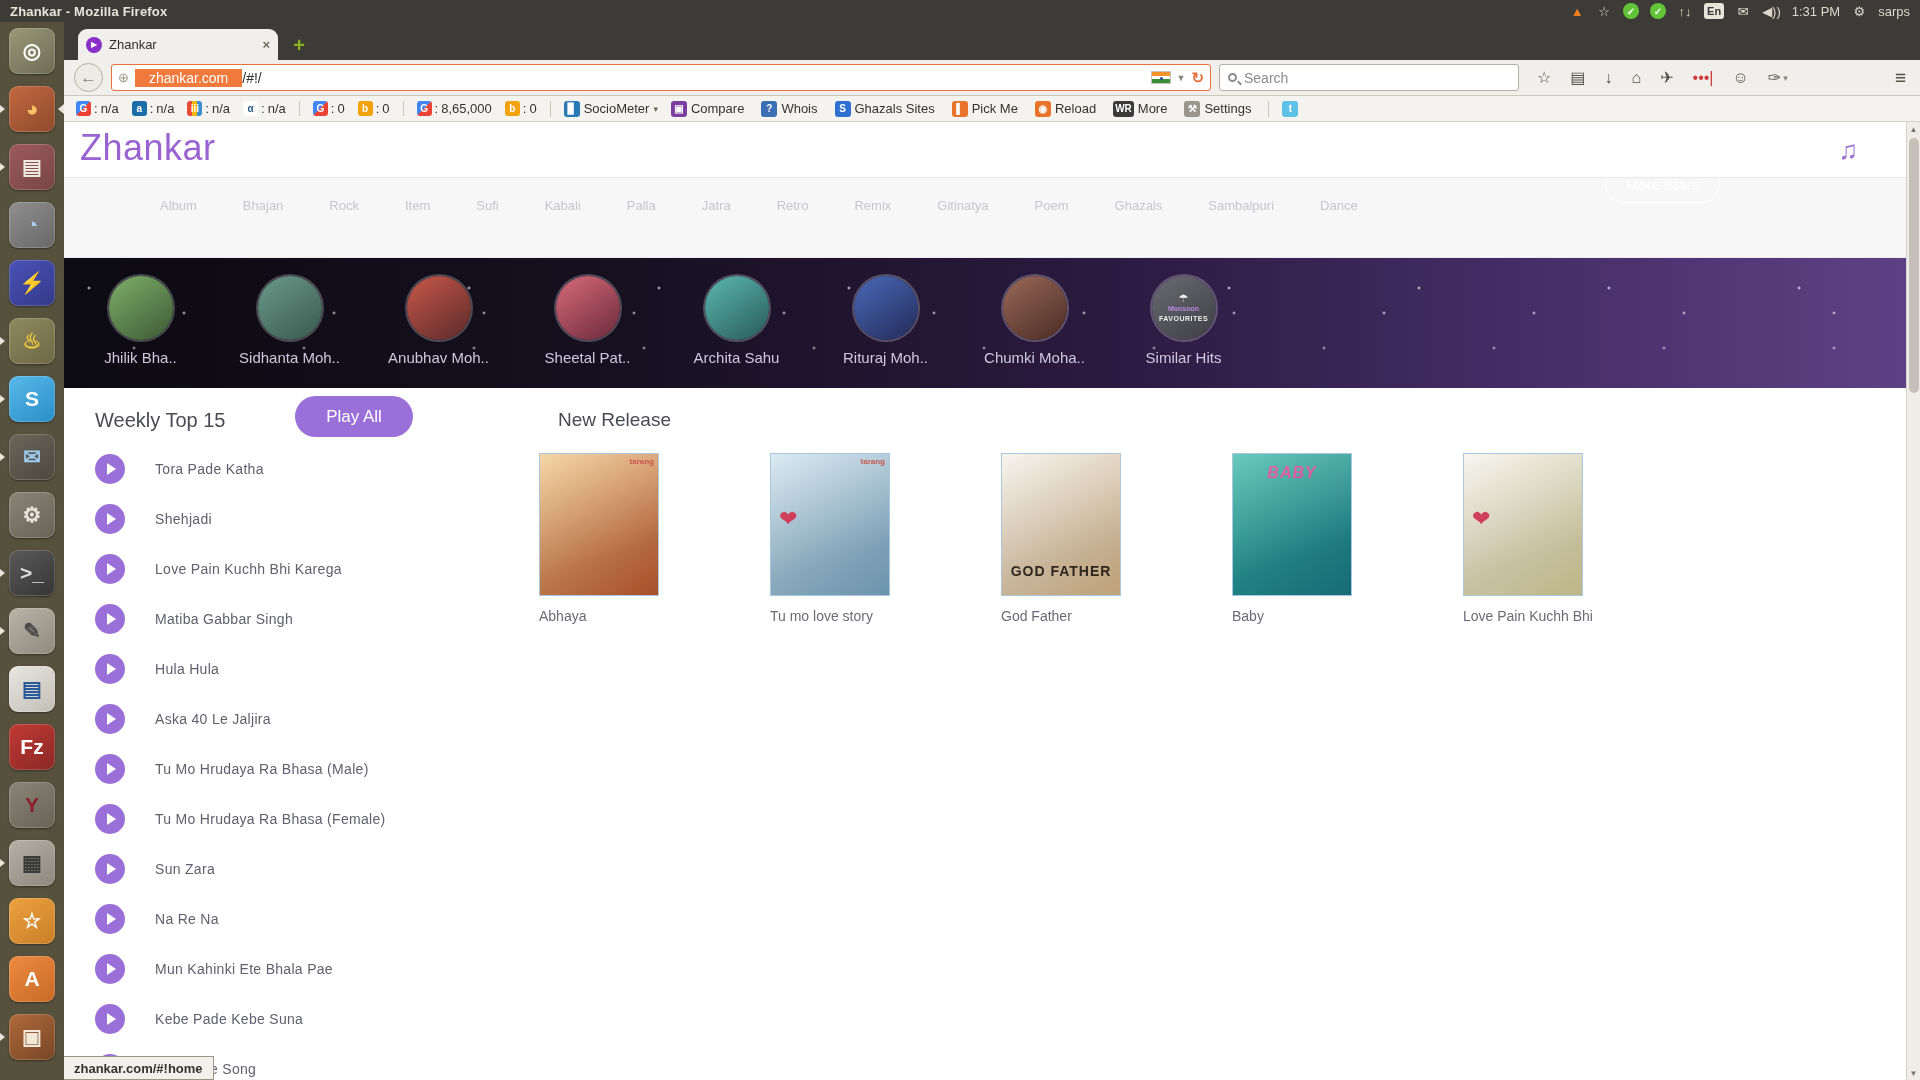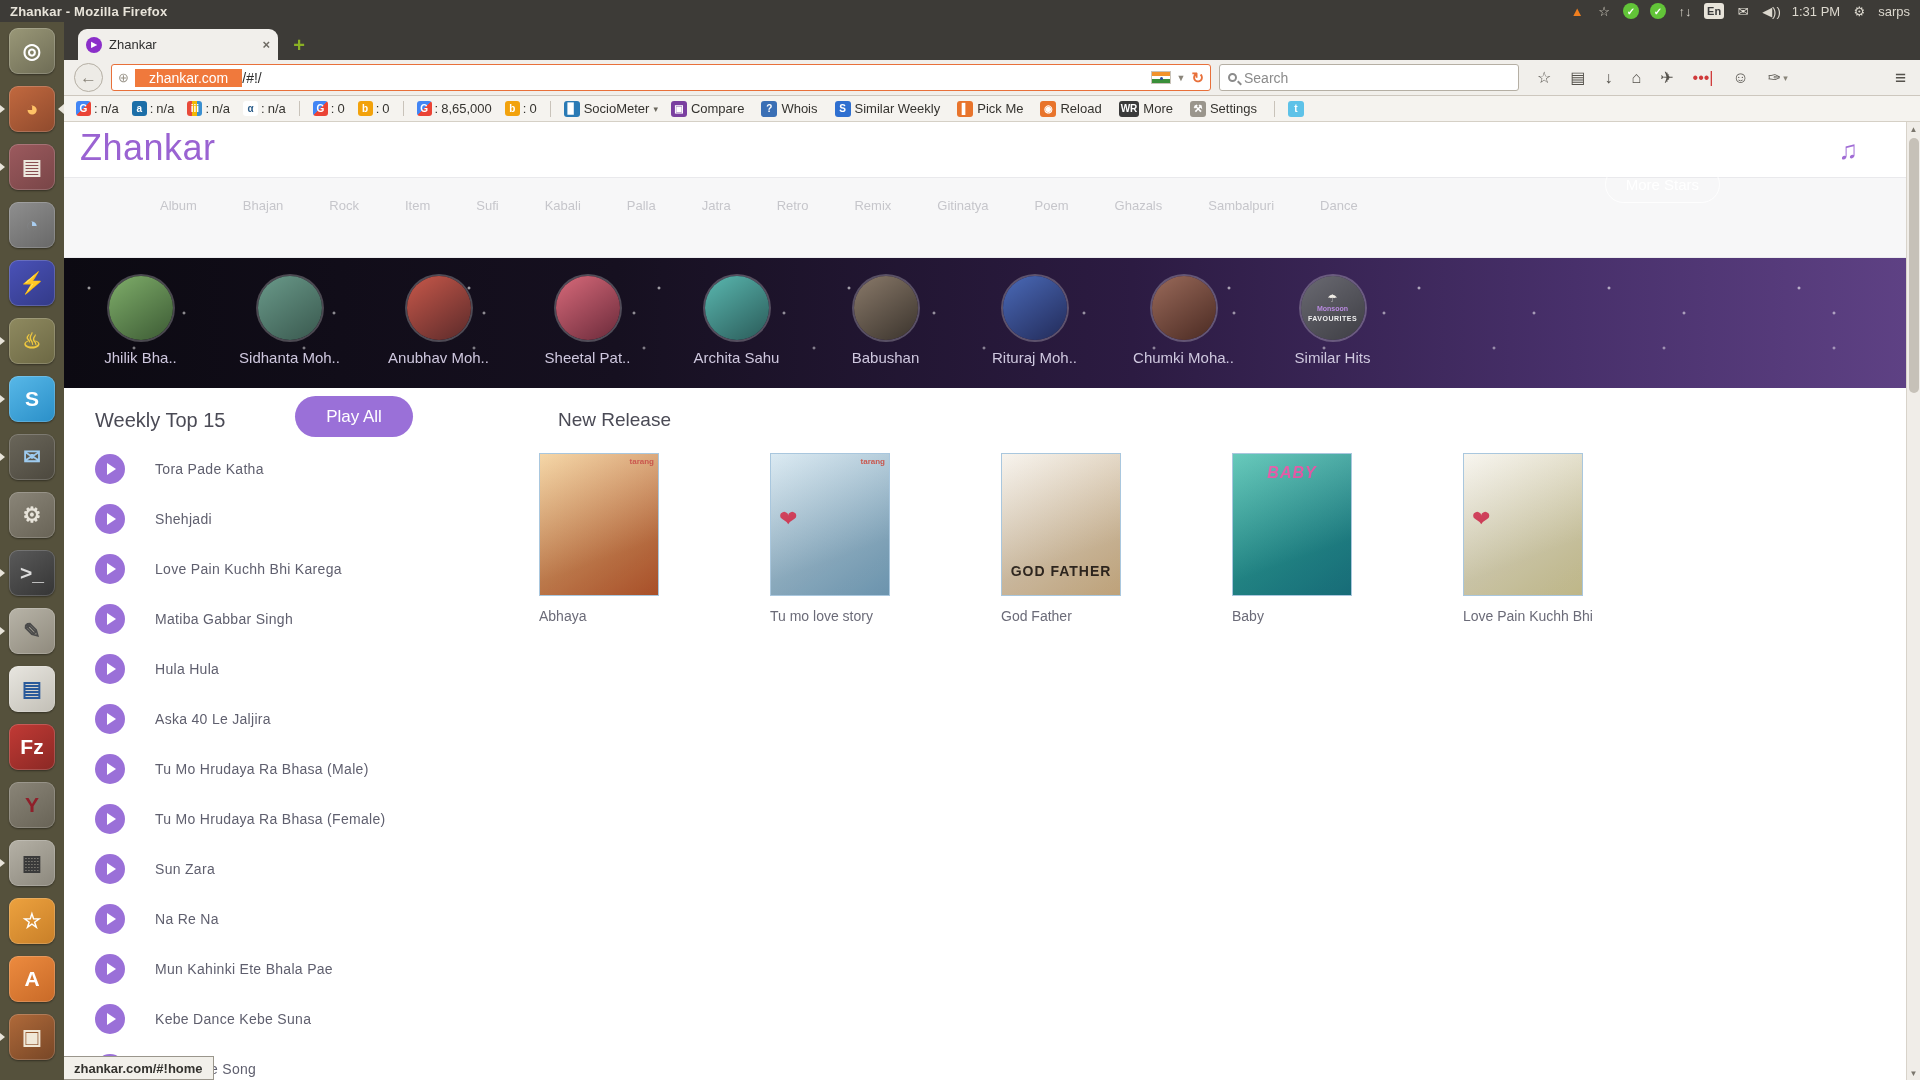--- a/index.html
+++ b/index.html
@@ -372,21 +372,21 @@
         <span>Compare</span>
         <span class="ac" style="font-size:9px;color:#6a665c;"></span>
       </span>
         <span class="toolbtn">
         <span class="bticon" style="background: rgb(58, 111, 181);">?</span>
         <span>Whois</span>
         <span class="ac" style="font-size:9px;color:#6a665c;"></span>
       </span>
         <span class="toolbtn">
         <span class="bticon" style="background: rgb(46, 111, 208);">S</span>
-        <span>Similar Weekly</span>
+        <span>Ghazals Sites</span>
         <span class="ac" style="font-size:9px;color:#6a665c;"></span>
       </span>
         <span class="toolbtn">
         <span class="bticon" style="background: rgb(232, 116, 44);">▌</span>
         <span>Pick Me</span>
         <span class="ac" style="font-size:9px;color:#6a665c;"></span>
       </span>
         <span class="toolbtn">
         <span class="bticon" style="background: rgb(232, 116, 44);">◉</span>
         <span>Reload</span>
@@ -472,28 +472,20 @@
       </div>
         <div class="star">
         <div class="avatar" style="background: linear-gradient(145deg, rgb(90, 184, 176), rgb(42, 90, 88));">
           <span class="bicon"></span>
           <span class="btop"></span>
           <span class="bmain"></span>
         </div>
         <div class="sname">Archita Sahu</div>
       </div>
         <div class="star">
-        <div class="avatar" style="background: linear-gradient(145deg, rgb(138, 122, 106), rgb(58, 51, 44));">
-          <span class="bicon"></span>
-          <span class="btop"></span>
-          <span class="bmain"></span>
-        </div>
-        <div class="sname">Babushan</div>
-      </div>
-        <div class="star">
         <div class="avatar" style="background: linear-gradient(145deg, rgb(74, 106, 184), rgb(34, 42, 88));">
           <span class="bicon"></span>
           <span class="btop"></span>
           <span class="bmain"></span>
         </div>
         <div class="sname">Rituraj Moh..</div>
       </div>
         <div class="star">
         <div class="avatar" style="background: linear-gradient(145deg, rgb(154, 106, 90), rgb(74, 42, 34));">
           <span class="bicon"></span>
@@ -557,21 +549,21 @@
         <div class="songrow">
         <span class="play"></span>
         <span class="songtitle">Na Re Na</span>
       </div>
         <div class="songrow">
         <span class="play"></span>
         <span class="songtitle">Mun Kahinki Ete Bhala Pae</span>
       </div>
         <div class="songrow">
         <span class="play"></span>
-        <span class="songtitle">Kebe Dance Kebe Suna</span>
+        <span class="songtitle">Kebe Pade Kebe Suna</span>
       </div>
         <div class="songrow partial">
         <span class="play"></span>
         <span class="songtitle">e Song</span>
       </div>
       </div>
 
     <div class="sectitle newrel-title">New Release</div>
     <div class="posters">
 

